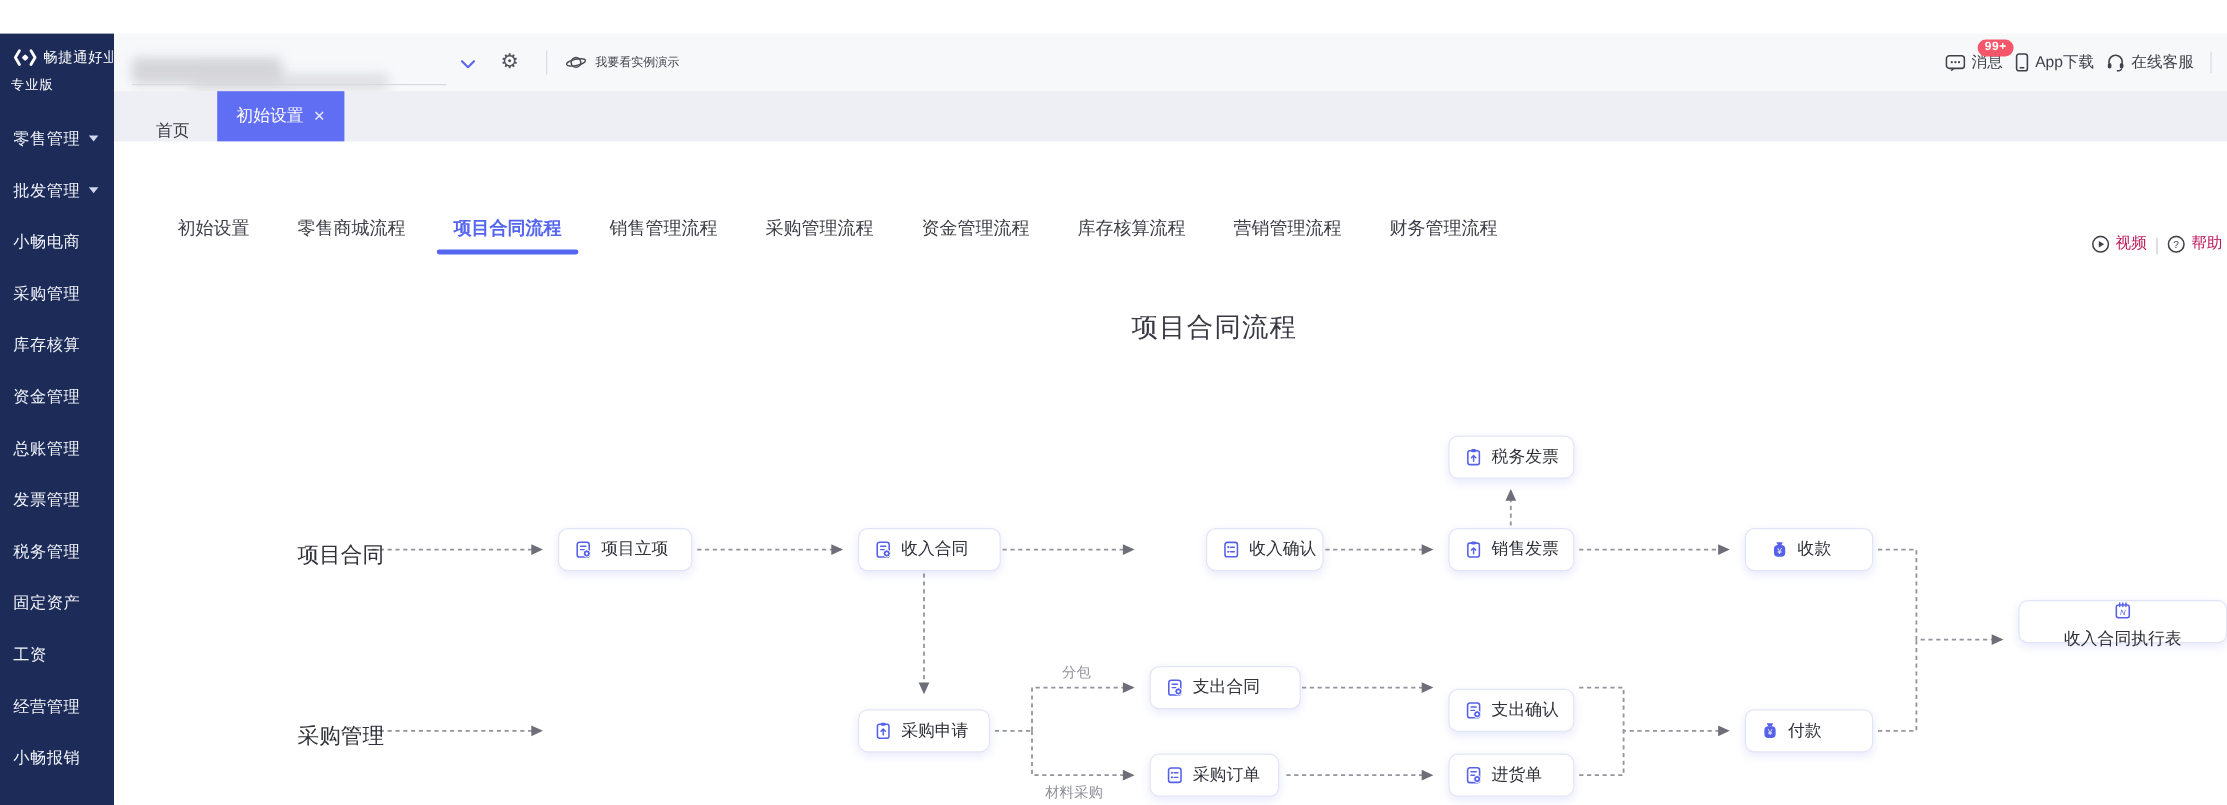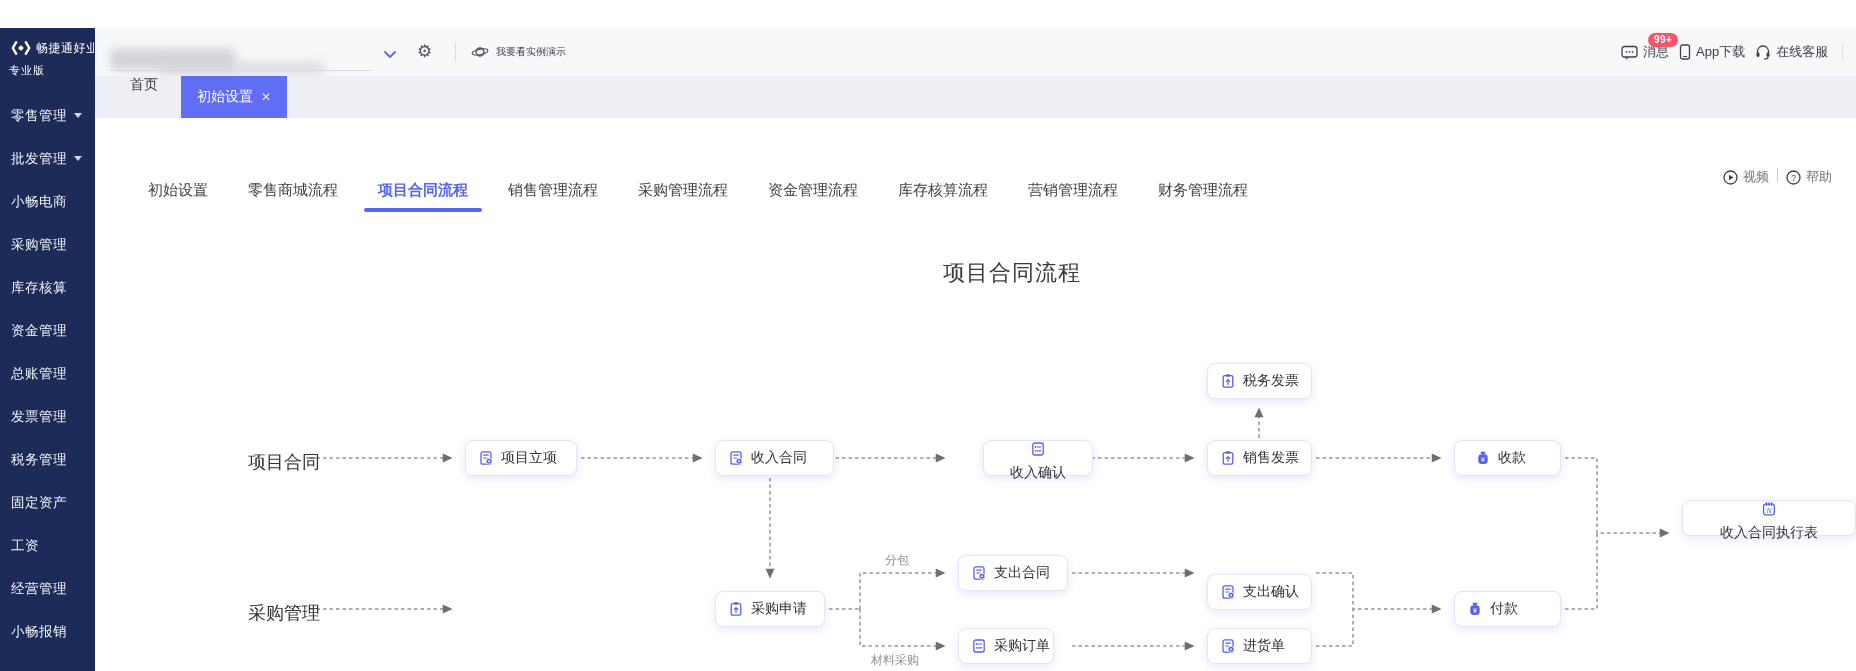--- a/index.html
+++ b/index.html
@@ -32,32 +32,32 @@
   .demo-label { font-size:10px; color:#3c3d46; }
   .hdr-right { position:absolute; left:1526px; top:0; height:48px; display:flex; align-items:center; gap:10px; white-space:nowrap; }
   .hdr-item { display:flex; align-items:center; gap:5px; font-size:13px; color:#3c3d46; cursor:pointer; }
   .msg { position:relative; }
   .badge { position:absolute; top:-10px; left:27px; background:#f5566a; color:#fff; font-size:10px; font-weight:bold;
     border-radius:9px; padding:2px 6px; line-height:1; letter-spacing:.5px; }
   .hdr-div2 { width:1px; height:18px; background:#dcdde2; margin:0 4px; }
 
   
   .tabrow { position:absolute; left:95px; top:48px; right:0; height:42px; background:#edeff4; display:flex; align-items:stretch; }
-  .tab-home { display:flex; align-items:flex-start; padding:0 23px 0 35px; font-size:14px; color:#3a3b44; cursor:pointer; }
+  .tab-home { display:flex; align-items:flex-end; padding:0 23px 0 35px; font-size:14px; color:#3a3b44; cursor:pointer; }
   .tab-active { display:flex; align-items:center; gap:8px; justify-content:center; width:106px; background:#5f6ef3; color:#fff;
     font-size:14px; cursor:pointer; }
   .tab-close { font-size:12px; color:#e8eaff; cursor:pointer; }
 
   
   .content { position:absolute; left:95px; top:90px; right:0; bottom:0; background:#fff; }
   .subtabs { position:relative; height:94px; padding:50px 0 0 53px; display:flex; gap:40px; }
   .subtab { position:relative; height:44px; display:flex; align-items:center; font-size:15px; color:#3c3d46; cursor:pointer; }
   .subtab.active { color:#5465f0; font-weight:bold; }
   .subtab.active::after { content:""; position:absolute; left:-14px; right:-14px; bottom:0; height:4px; background:#5465f0; border-radius:2px; }
-  .subtab-right { position:absolute; right:24px; top:50px; height:44px; display:flex; align-items:flex-start; gap:8px; font-size:13px; color:#737373; }
+  .subtab-right { position:absolute; right:4px; top:50px; height:44px; display:flex; align-items:flex-end; gap:8px; font-size:13px; color:#be185d; }
   .subtab-right .it { display:flex; align-items:center; gap:5px; cursor:pointer; }
   .vdiv { width:1px; height:14px; background:#c9cad0; }
 
   
   .canvas { position:relative; width:1761px; height:487px; }
   .flow-title { position:absolute; left:917px; top:46px; transform:translateX(-50%);
     font-size:22px; font-weight:500; color:#383943; letter-spacing:1px; white-space:nowrap; }
   .connectors { position:absolute; left:0; top:0; }
   .row-label { position:absolute; font-size:18px; color:#303139; }
   .edge-label { position:absolute; font-size:12px; color:#8f909a; }
@@ -303,21 +303,21 @@
         <span class="nicon">
             <svg width="16" height="16" viewBox="0 0 16 16">
               <rect x="3" y="1.8" width="10" height="12.4" rx="2" fill="none" stroke="#5661ea" stroke-width="1.3"></rect>
               <path d="M5.8 5.2h4.4M5.8 8h3" stroke="#5661ea" stroke-width="1.2" stroke-linecap="round"></path>
               <circle cx="11" cy="11.2" r="3" fill="#5661ea" stroke="#fff" stroke-width="0.8"></circle>
               <circle cx="11" cy="11.2" r="1" fill="#fff"></circle>
             </svg>
           </span>
         <span>收入合同</span>
       </div>
-      <div class="node" style="left:888px; top:228px; width:110px;flex-direction:column;">
+      <div class="node" style="left:910px; top:228px; width:98px;">
         <span class="nicon">
             <svg width="16" height="16" viewBox="0 0 16 16">
               <rect x="2.8" y="2" width="10.4" height="12" rx="2" fill="none" stroke="#5661ea" stroke-width="1.3"></rect>
               <circle cx="5.6" cy="6" r="0.9" fill="#5661ea"></circle>
               <path d="M7.4 6h3.2" stroke="#5661ea" stroke-width="1.2" stroke-linecap="round"></path>
               <circle cx="5.6" cy="9.8" r="0.9" fill="#5661ea"></circle>
               <path d="M7.4 9.8h3.2" stroke="#5661ea" stroke-width="1.2" stroke-linecap="round"></path>
             </svg>
           </span>
         <span>收入确认</span>
@@ -355,21 +355,21 @@
       <div class="node" style="left:1587px; top:288px; width:174px;flex-direction:column;">
         <span class="nicon">
             <svg width="16" height="16" viewBox="0 0 16 16">
               <rect x="2.6" y="3.2" width="10.8" height="10.6" rx="1.8" fill="none" stroke="#5661ea" stroke-width="1.3"></rect>
               <path d="M5.4 1.5v3M8 1.5v3M10.6 1.5v3" stroke="#5661ea" stroke-width="1.2" stroke-linecap="round"></path>
               <text x="8" y="11.8" text-anchor="middle" font-size="6.5" font-style="italic" fill="#5661ea" font-family="sans-serif">N</text>
             </svg>
           </span>
         <span>收入合同执行表</span>
       </div>
-      <div class="node" style="left:863px; top:343px; width:110px;">
+      <div class="node" style="left:863px; top:343px; width:126px;">
         <span class="nicon">
             <svg width="16" height="16" viewBox="0 0 16 16">
               <rect x="3" y="1.8" width="10" height="12.4" rx="2" fill="none" stroke="#5661ea" stroke-width="1.3"></rect>
               <path d="M5.8 5.2h4.4M5.8 8h3" stroke="#5661ea" stroke-width="1.2" stroke-linecap="round"></path>
               <circle cx="11" cy="11.2" r="3" fill="#5661ea" stroke="#fff" stroke-width="0.8"></circle>
               <circle cx="11" cy="11.2" r="1" fill="#fff"></circle>
             </svg>
           </span>
         <span>支出合同</span>
       </div>
@@ -387,21 +387,21 @@
       <div class="node" style="left:620px; top:379px; width:110px;">
         <span class="nicon">
             <svg width="16" height="16" viewBox="0 0 16 16">
               <rect x="3.2" y="2.6" width="9.6" height="11.6" rx="1.6" fill="none" stroke="#5661ea" stroke-width="1.3"></rect>
               <rect x="6" y="1.2" width="4" height="2.6" rx="1" fill="#5661ea"></rect>
               <path d="M8 11.4V6.6M8 6.6L6.2 8.4M8 6.6l1.8 1.8" fill="none" stroke="#5661ea" stroke-width="1.2" stroke-linecap="round" stroke-linejoin="round"></path>
             </svg>
           </span>
         <span>采购申请</span>
       </div>
-      <div class="node" style="left:863px; top:416px; width:96px;">
+      <div class="node" style="left:863px; top:416px; width:108px;">
         <span class="nicon">
             <svg width="16" height="16" viewBox="0 0 16 16">
               <rect x="2.8" y="2" width="10.4" height="12" rx="2" fill="none" stroke="#5661ea" stroke-width="1.3"></rect>
               <circle cx="5.6" cy="6" r="0.9" fill="#5661ea"></circle>
               <path d="M7.4 6h3.2" stroke="#5661ea" stroke-width="1.2" stroke-linecap="round"></path>
               <circle cx="5.6" cy="9.8" r="0.9" fill="#5661ea"></circle>
               <path d="M7.4 9.8h3.2" stroke="#5661ea" stroke-width="1.2" stroke-linecap="round"></path>
             </svg>
           </span>
         <span>采购订单</span>

